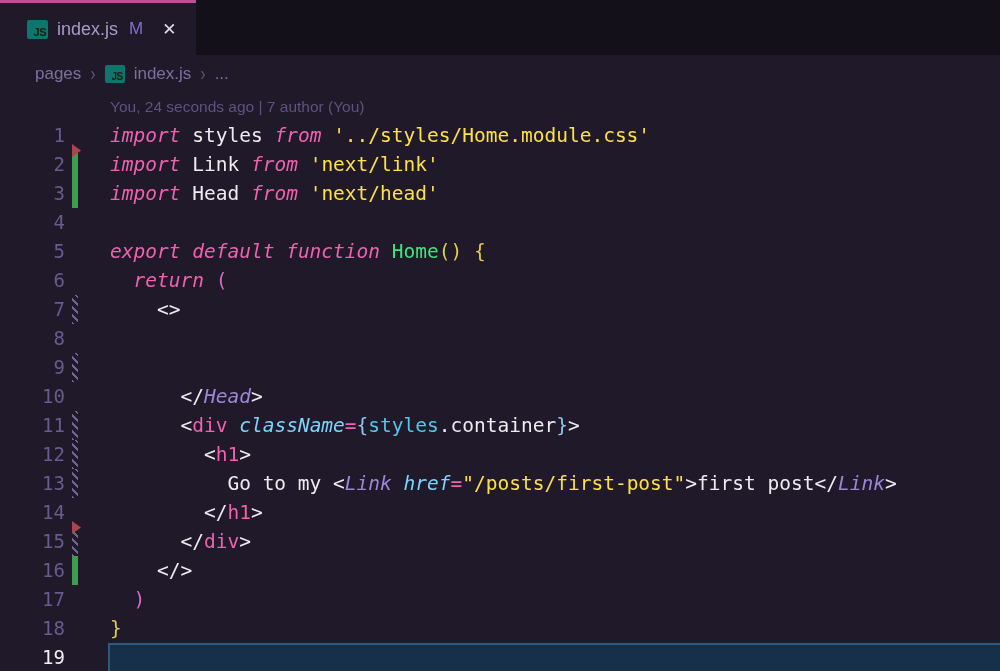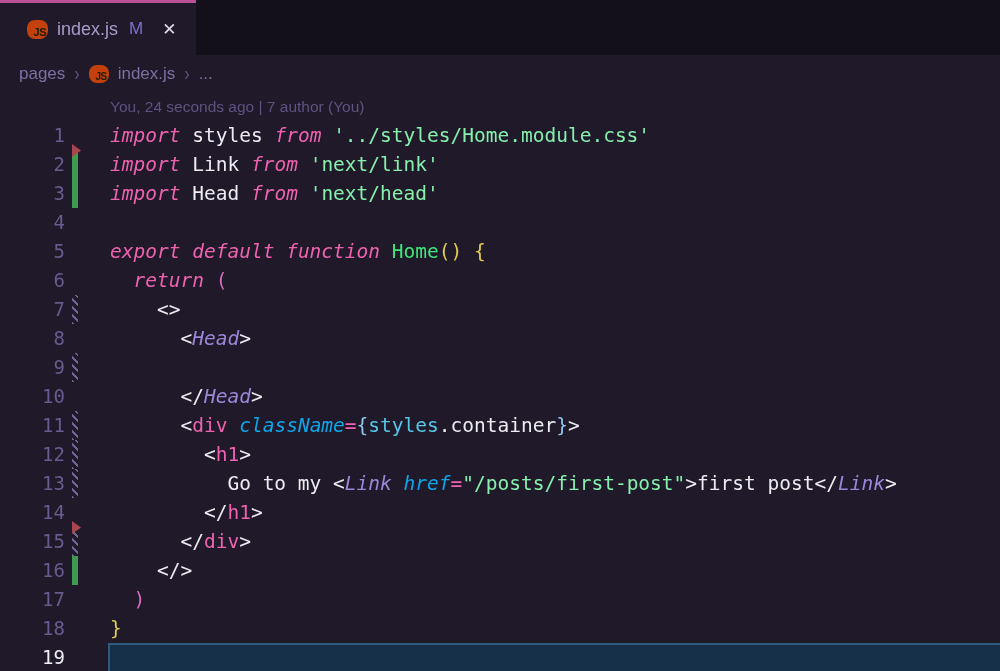--- a/index.html
+++ b/index.html
@@ -10,33 +10,33 @@
 
   
   .tabbar { height:55px; background:#141019; display:flex; }
   .tab {
     width:196px; height:55px; background:#1f1929;
     border-top:3.5px solid #bb5097;
     display:flex; align-items:center; padding-left:27px; gap:9px;
     cursor:pointer;
   }
   .js-badge {
-    width:21px; height:19px; background:#c2410c; border-radius:8px;
+    width:21px; height:19px; background:#0f766e; border-radius:2px;
     display:flex; align-items:flex-end; justify-content:flex-end;
     font-weight:bold; font-size:11px; color:#221c05; padding:0 2px 1px 0;
     letter-spacing:-0.5px;
   }
   .tab-title { font-size:18px; color:#a79bc7; }
   .tab-m { font-size:17px; color:#7e70cf; margin-left:2px; }
   .tab-close { font-size:17px; color:#ddd8e6; margin-left:10px; cursor:pointer; }
 
   
   .breadcrumb {
     height:37px; background:#1f1929; display:flex; align-items:center;
-    padding-left:19px; gap:9px; font-size:17px; color:#7c70a1;
+    padding-left:35px; gap:9px; font-size:17px; color:#7c70a1;
   }
   .crumb { cursor:pointer; }
   .crumb-sep { color:#5e5480; font-size:16px; transform:scaleY(1.25); display:inline-block; }
   .breadcrumb .js-badge { width:20px; height:18px; font-size:10px; }
 
   
   .editor { position:absolute; top:92px; left:0; right:0; bottom:0; background:#1f1929; overflow:hidden; }
   .blame {
     height:29px; display:flex; align-items:center; padding-left:110px;
     color:#5d5380; font-size:15.5px;
@@ -64,23 +64,23 @@
     font-family:"DejaVu Sans Mono", monospace; font-size:19.5px; line-height:29px;
     color:#edebf1;
   }
   .current .code {
     background:#16304a; border-top:2px solid #2e5a7d; border-left:2px solid #2e5a7d;
     margin-left:-2px; line-height:25px;
   }
   .tk-fg   { color:#edebf1; }
   .tk-kw   { color:#ee62b0;font-style:italic; }
   .tk-tag  { color:#ee62b0; }
-  .tk-str  { color:#86efac; }
+  .tk-str  { color:#fde047; }
   .tk-fn   { color:#3fe579; }
-  .tk-attr { color:#0ea5e9; font-style:italic; }
+  .tk-attr { color:#7dd3fc; font-style:italic; }
   .tk-comp { color:#9c86d8; font-style:italic; }
   .tk-obj  { color:#56c6e8; }
   .tk-b1   { color:#e2cd50; }
   .tk-b2   { color:#d46cc6; }
   .tk-b3   { color:#8fc7f2; }
 </style>
 </head>
 <body>
 
 <div class="screen">
@@ -144,21 +144,20 @@
         <div class="code-line">
           <span class="ln">7</span>
           <span class="deco modified">
             <span class="bar"></span>
           </span>
           <span class="code"><span class="tk-fg">    </span><span class="tk-fg">&lt;&gt;</span></span>
         </div>
         <div class="code-line">
           <span class="ln">8</span>
           <span class="deco"></span>
-          <span class="code"><span class="tk-fg">      </span><span class="tk-fg">&lt;</span><span class="tk-comp">Head</span><span class="tk-fg">&gt;</span></span>
         </div>
         <div class="code-line">
           <span class="ln">9</span>
           <span class="deco modified">
             <span class="bar"></span>
           </span>
         </div>
         <div class="code-line">
           <span class="ln">10</span>
           <span class="deco"></span>

